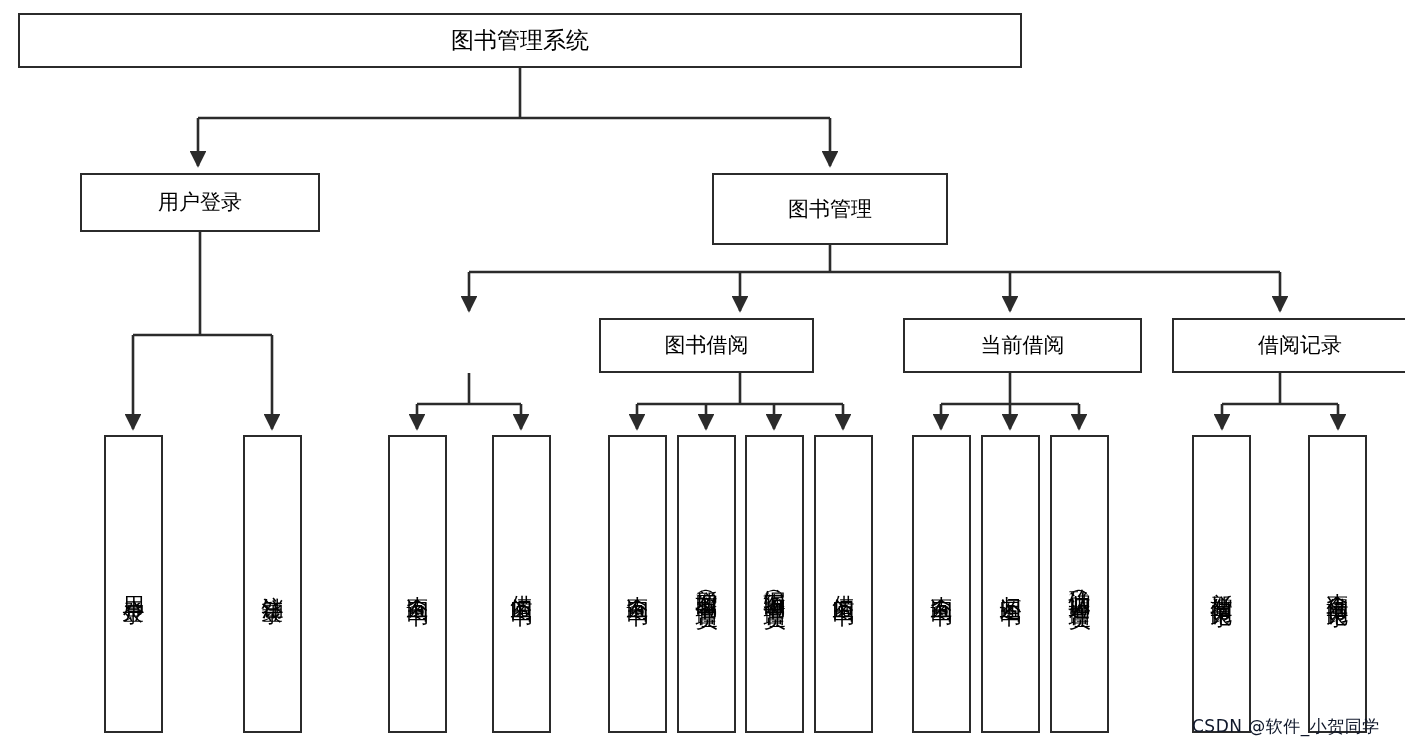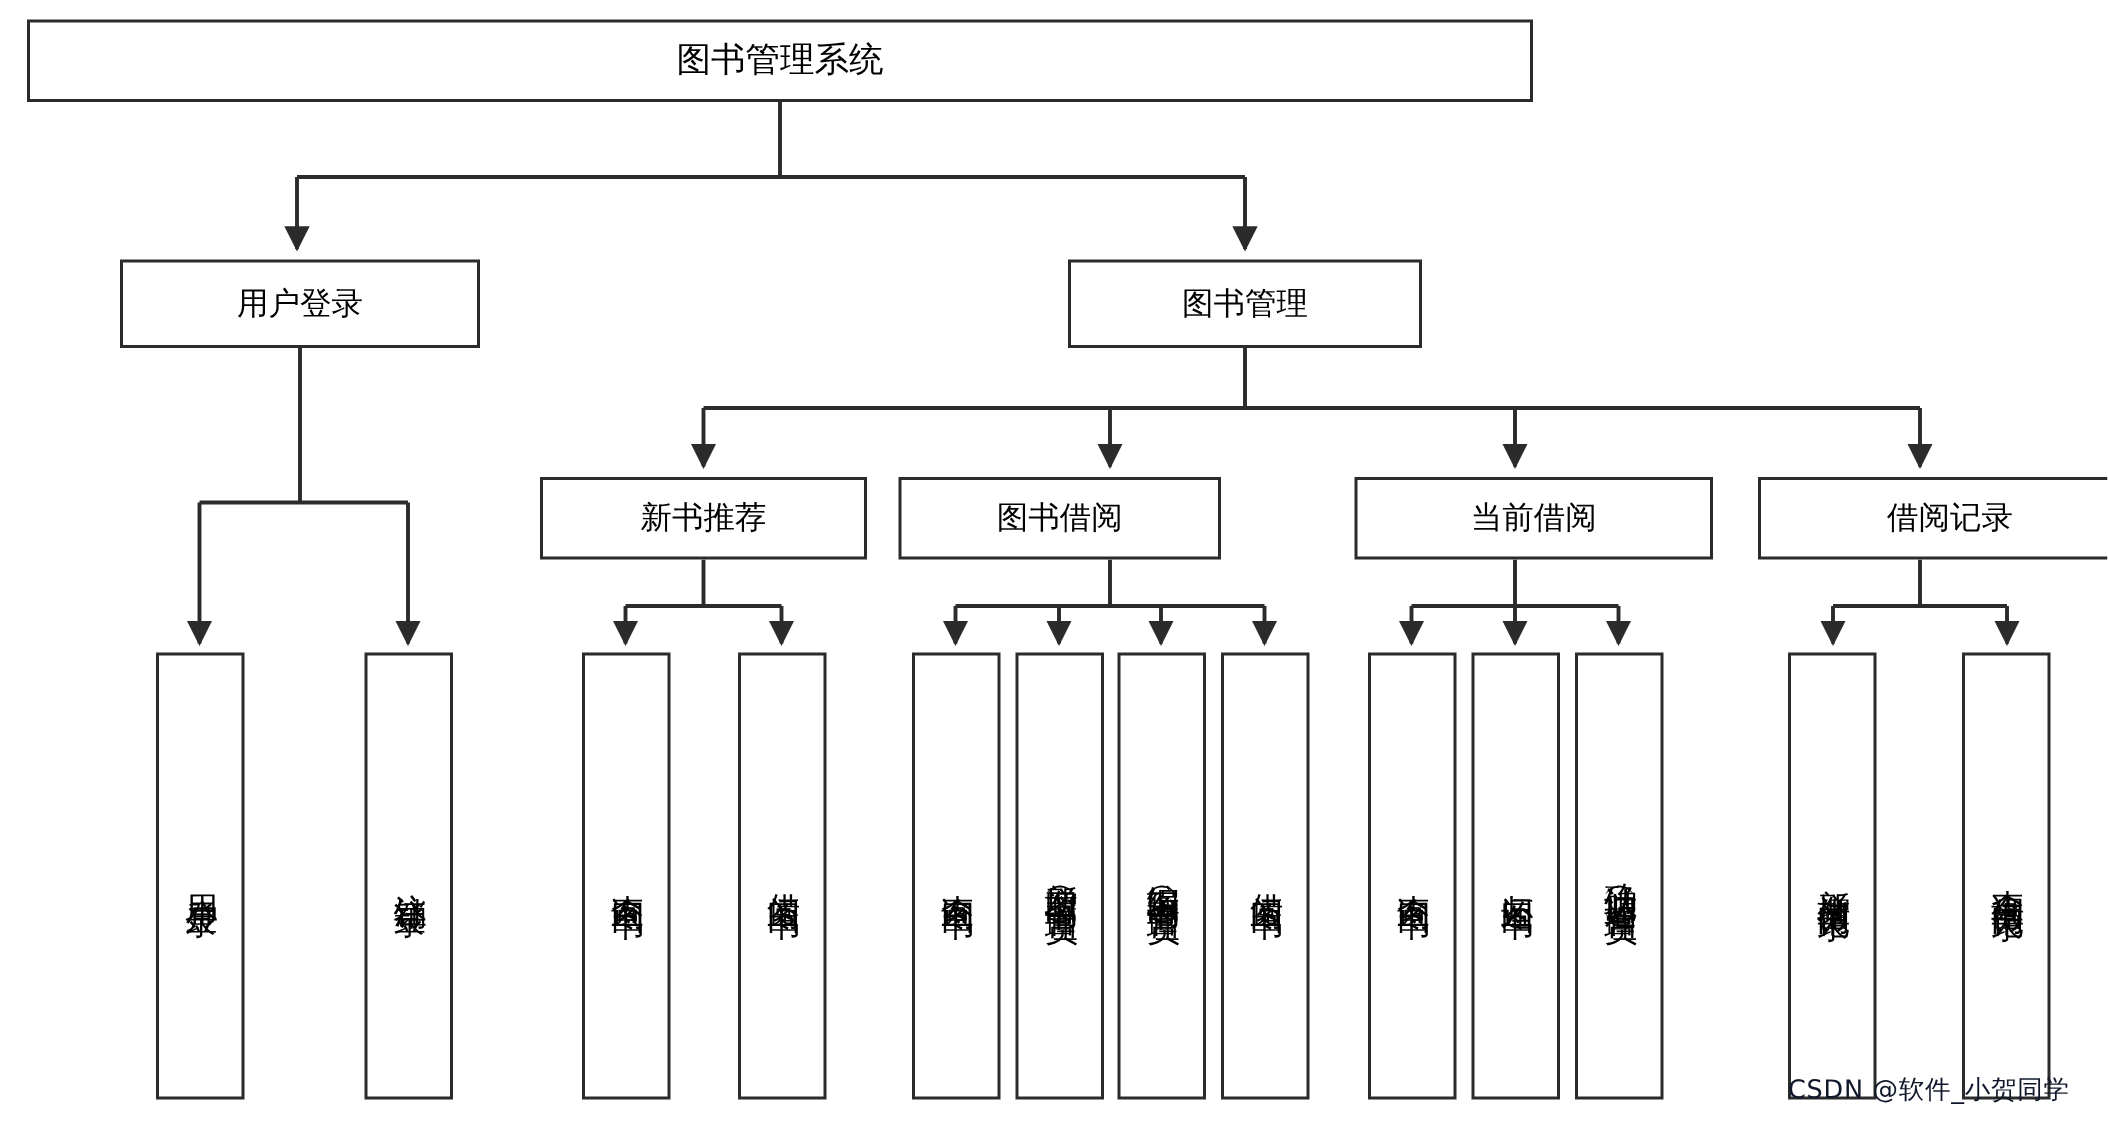--- a/index.html
+++ b/index.html
@@ -121,23 +121,22 @@
       <path d="M 1280 373 L 1280 404"></path>
       <path d="M 1222 404 L 1338 404"></path>
       <path d="M 1222 404 L 1222 429" marker-end="url(#arrow)"></path>
       <path d="M 1338 404 L 1338 429" marker-end="url(#arrow)"></path>
     </g>
   </svg>
 
   <div class="node root" style="left:18px; top:13px; width:1004px; height:55px;">图书管理系统</div>
 
   <div class="node lvl2" style="left:80px; top:173px; width:240px; height:59px;">用户登录</div>
-  <div class="node lvl2" style="left:712px; top:173px; width:236px; height:59px;">图书管理</div>
+  <div class="node lvl2" style="left:712px; top:173px; width:236px; height:72px;">图书管理</div>
 
-  <div class="node lvl3" style="left:360px; top:318px; width:218px; height:55px;">新书推荐</div>
   <div class="node lvl3" style="left:599px; top:318px; width:215px; height:55px;">图书借阅</div>
   <div class="node lvl3" style="left:903px; top:318px; width:239px; height:55px;">当前借阅</div>
   <div class="node lvl3" style="left:1172px; top:318px; width:256px; height:55px;">借阅记录</div>
 
   <div class="node leaf" style="left:104px; top:435px; width:59px; height:298px;">
     <span class="vtext">用户登录</span>
   </div>
   <div class="node leaf" style="left:243px; top:435px; width:59px; height:298px;">
     <span class="vtext">注销登录</span>
   </div>

